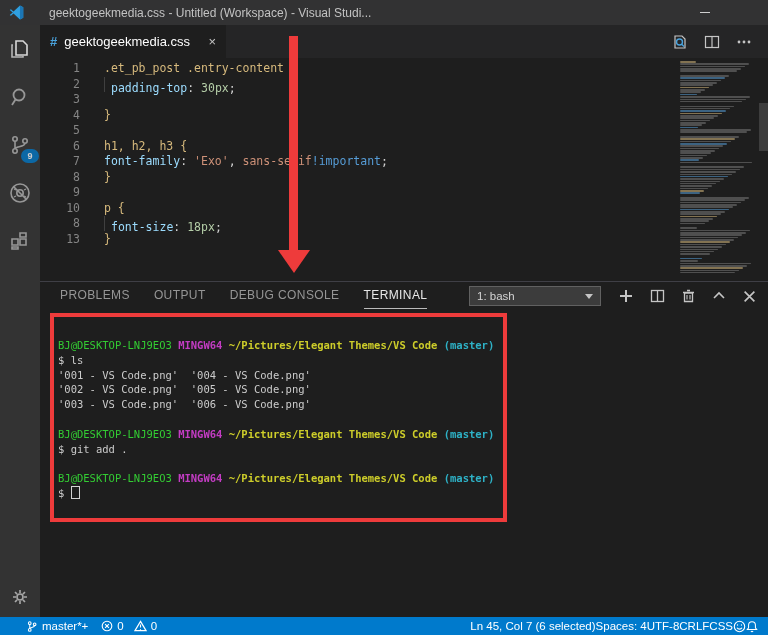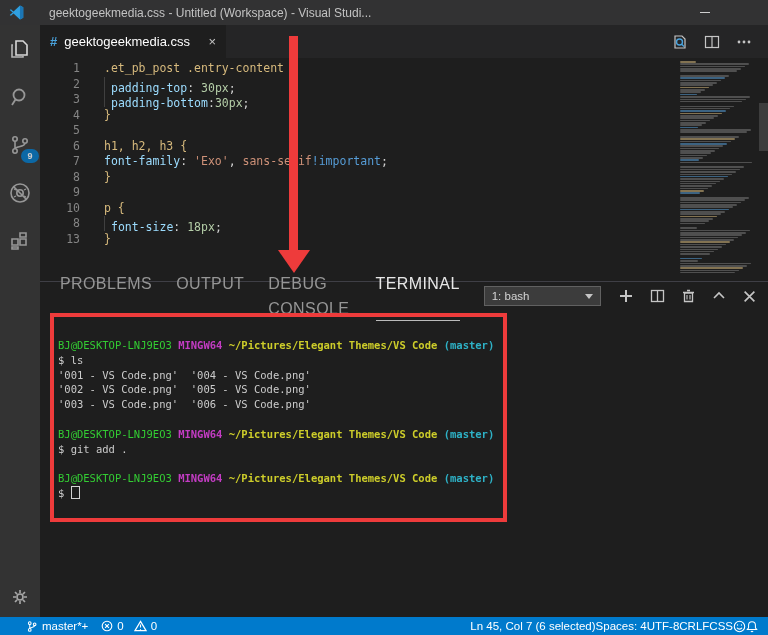--- a/index.html
+++ b/index.html
@@ -38,21 +38,21 @@
   .gutter{width:40px;flex:none;text-align:right;padding-right:24px;color:#858585}
   .guide{display:inline-block;width:6px;border-left:1px solid #404040;height:15px}
   .tok-sel{color:#d7ba7d}.tok-prop{color:#9cdcfe}.tok-num{color:#b5cea8}
   .tok-str{color:#ce9178}.tok-kw{color:#569cd6}.tok-pun{color:#d4d4d4}
   .minimap{position:absolute;top:3px;right:12px;width:76px;height:212px;overflow:hidden}
   .mm{height:1.6px;margin-bottom:.75px;border-radius:1px}
   .scroll-slider{position:absolute;top:45px;right:0;width:9px;height:48px;background:rgba(121,121,121,.35)}
   
   .panel{flex:1;border-top:1px solid #3f3f46;display:flex;flex-direction:column;min-height:0}
   .panel-header{height:28px;display:flex;align-items:center;padding:0 12px 0 20px;flex:none}
-  .ptab{margin-right:24px;font-size:16px;letter-spacing:.4px;color:#969696;line-height:25px}
+  .ptab{margin-right:24px;font-size:12px;letter-spacing:.4px;color:#969696;line-height:25px}
   .ptab.active{color:#e7e7e7;border-bottom:1px solid #bbbbbb}
   .term-select{margin-left:auto;width:132px;height:20px;background:#3c3c3c;border:1px solid #616161;color:#d4d4d4;
                font-size:11.5px;display:flex;align-items:center;justify-content:space-between;padding:0 7px;box-sizing:border-box}
   .sel-caret{width:0;height:0;border-left:4px solid transparent;border-right:4px solid transparent;border-top:5px solid #c5c5c5}
   .panel-actions{display:flex;align-items:center;gap:17px;margin-left:18px;color:#c5c5c5}
   .terminal{padding:28px 0 0 18px;font-family:"DejaVu Sans Mono",monospace;font-size:10.5px;line-height:14.8px;color:#ccc}
   .term-line{white-space:pre;height:14.8px}
   .t-green{color:#33cc33;font-weight:normal}.t-magenta{color:#c33cc3;font-weight:bold}
   .t-yellow{color:#cdcd2a;font-weight:bold}.t-cyan{color:#2eb2c7;font-weight:bold}.t-plain{color:#cccccc}
   .term-cursor{display:inline-block;width:7px;height:11px;border:1px solid #d4d4d4;vertical-align:-2px}
@@ -160,21 +160,21 @@
               <circle cx="13" cy="8" r="1.4"></circle>
           </svg>
         </span>
       </div>
     </div>
 
     <div class="editor">
       <div id="code">
           <div class="code-line"><span class="gutter">1</span><span><span class="tok-sel">.et_pb_post .entry-content </span><span class="tok-sel">{</span></span></div>
           <div class="code-line"><span class="gutter">2</span><span><span class="guide"></span><span class="tok-prop">padding-top</span><span class="tok-pun">: </span><span class="tok-num">30px</span><span class="tok-pun">;</span></span></div>
-          <div class="code-line"><span class="gutter">3</span><span><span class="guide"></span><span class="tok-prop">padding-bottom</span><span class="tok-pun">:</span><span class="tok-num">30px</span><span class="tok-pun">;</span></span></div>
+          <div class="code-line"><span class="gutter">3</span></div>
           <div class="code-line"><span class="gutter">4</span><span><span class="tok-sel">}</span></span></div>
           <div class="code-line"><span class="gutter">5</span><span></span></div>
           <div class="code-line"><span class="gutter">6</span><span><span class="tok-sel">h1, h2, h3 </span><span class="tok-sel">{</span></span></div>
           <div class="code-line"><span class="gutter">7</span><span><span class="tok-prop">font-family</span><span class="tok-pun">: </span><span class="tok-str">'Exo'</span><span class="tok-pun">, </span><span class="tok-str">sans-serif</span><span class="tok-kw">!important</span><span class="tok-pun">;</span></span></div>
           <div class="code-line"><span class="gutter">8</span><span><span class="tok-sel">}</span></span></div>
           <div class="code-line"><span class="gutter">9</span><span></span></div>
           <div class="code-line"><span class="gutter">10</span><span><span class="tok-sel">p </span><span class="tok-sel">{</span></span></div>
           <div class="code-line"><span class="gutter">8</span><span><span class="guide"></span><span class="tok-prop">font-size</span><span class="tok-pun">: </span><span class="tok-num">18px</span><span class="tok-pun">;</span></span></div>
           <div class="code-line"><span class="gutter">13</span><span><span class="tok-sel">}</span></span></div>
         </div>

